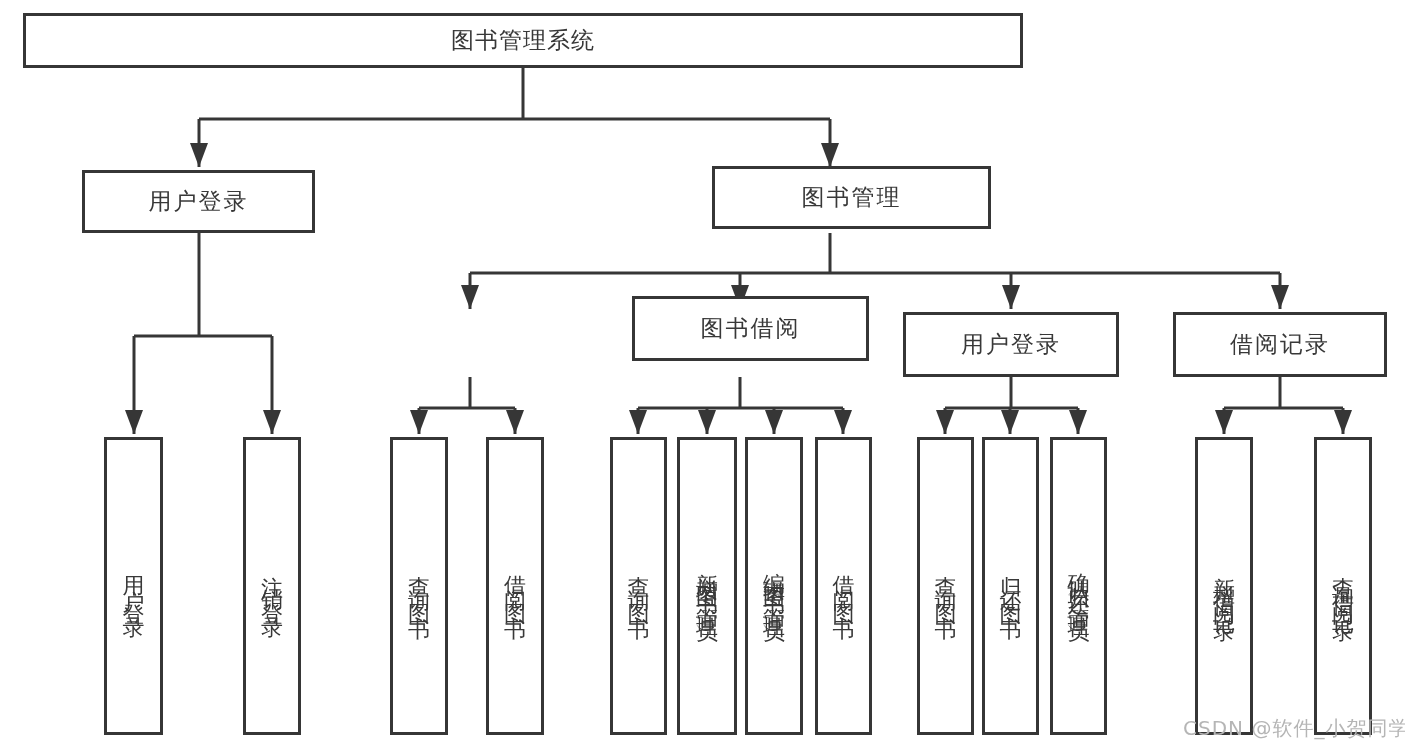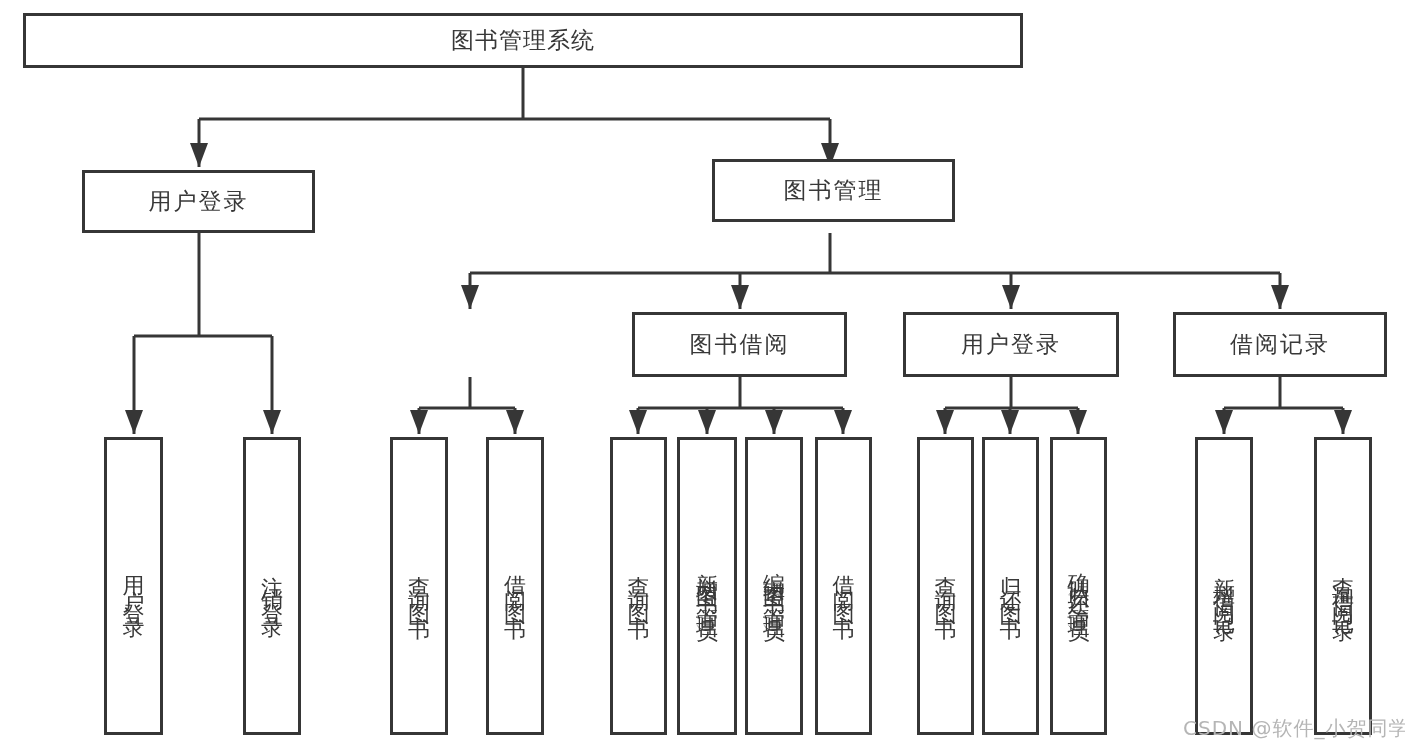--- a/index.html
+++ b/index.html
@@ -38,23 +38,23 @@
     left:1183px;top:715px;
     font-size:20px;
     color:#b5b5b5;
     letter-spacing:1px;
     z-index:3;
     white-space:nowrap;
   }
   
   #box-root{left:23px;top:13px;width:1000px;height:55px;}
   #box-l2a{left:82px;top:170px;width:233px;height:63px;}
-  #box-l2b{left:712px;top:159px;width:243px;height:63px;}
+  #box-l2b{left:712px;top:166px;width:279px;height:63px;}
   #box-l3a{left:362px;top:312px;width:215px;height:65px;}
-  #box-l3b{left:632px;top:312px;width:215px;height:65px;}
+  #box-l3b{left:632px;top:296px;width:237px;height:65px;}
   #box-l3c{left:903px;top:312px;width:216px;height:65px;}
   #box-l3d{left:1173px;top:312px;width:214px;height:65px;}
   .leaf{top:437px;height:298px;}
   #leaf-u1{left:104px;width:59px;}
   #leaf-u2{left:243px;width:58px;}
   #leaf-n1{left:390px;width:58px;}
   #leaf-n2{left:486px;width:58px;}
   #leaf-b1{left:610px;width:57px;}
   #leaf-b2{left:677px;width:60px;}
   #leaf-b3{left:745px;width:58px;}

